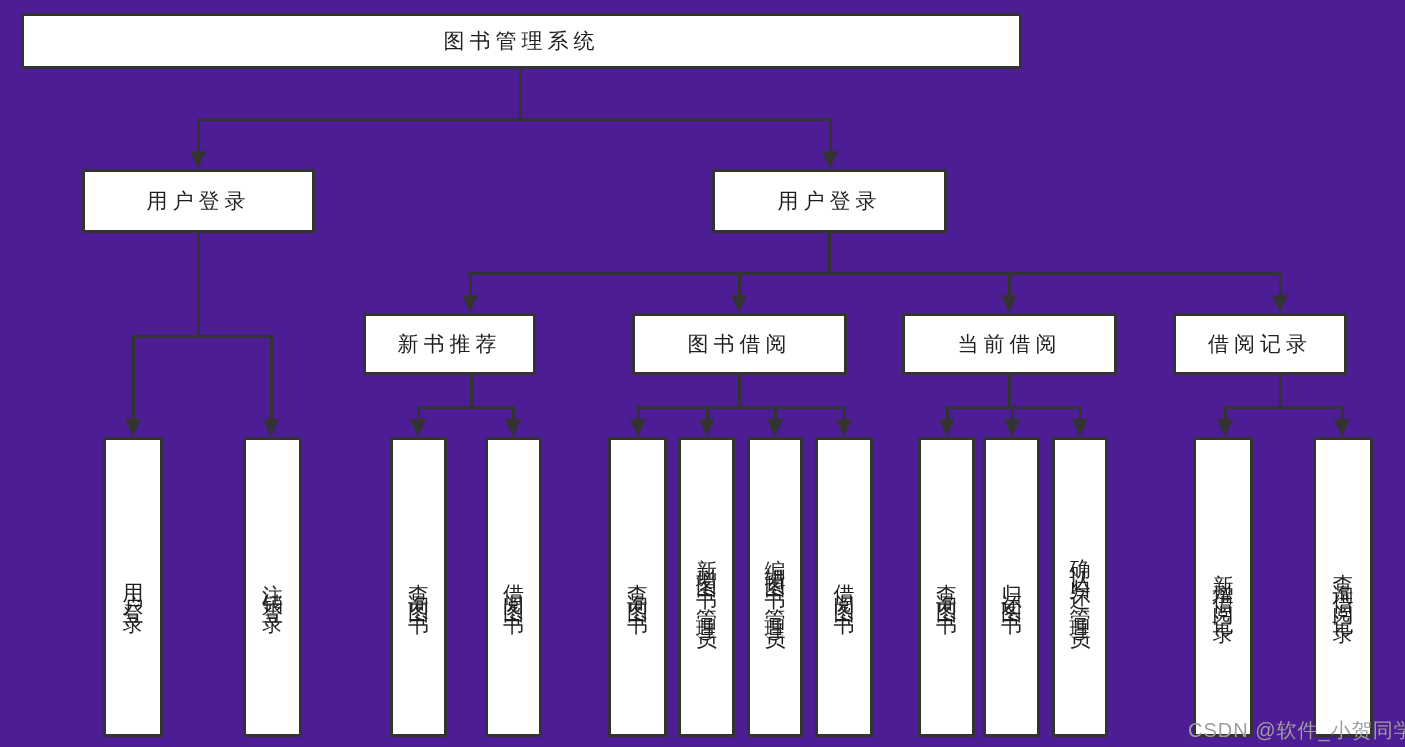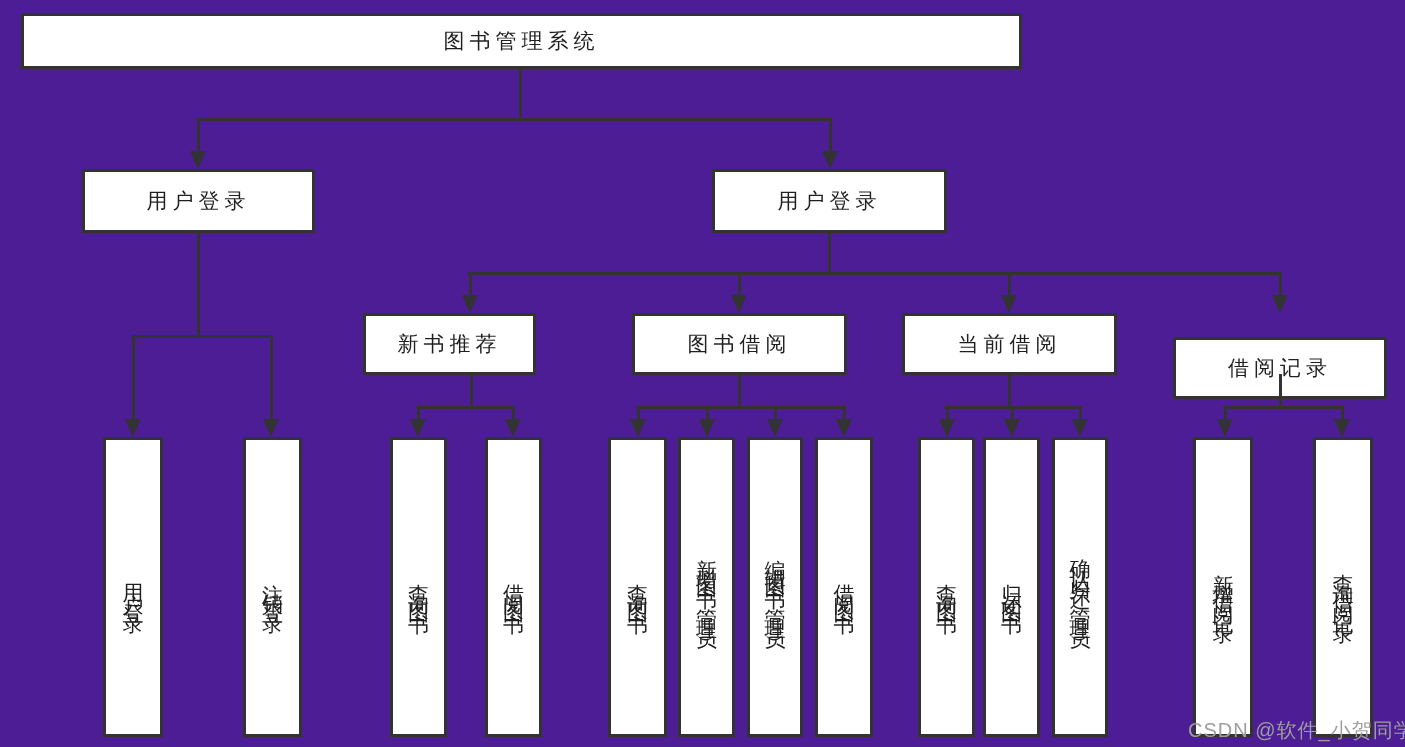--- a/index.html
+++ b/index.html
@@ -105,21 +105,21 @@
     <div class="head"></div>
   </div>
   <div class="arrow" style="left:1272px;top:274px;height:39px;">
     <div class="stem"></div>
     <div class="head"></div>
   </div>
 
   <div class="box" style="left:363px;top:313px;width:173px;height:62px;">新书推荐</div>
   <div class="box" style="left:632px;top:313px;width:215px;height:62px;">图书借阅</div>
   <div class="box" style="left:902px;top:313px;width:215px;height:62px;">当前借阅</div>
-  <div class="box" style="left:1173px;top:313px;width:214px;height:62px;margin-top:24px;">借阅记录</div>
+  <div class="box" style="left:1173px;top:313px;width:174px;height:62px;">借阅记录</div>
 
   <div class="vline" style="left:470px;top:374px;width:3px;height:34px;"></div>
   <div class="hline" style="left:417px;top:406px;width:98px;height:3px;"></div>
   <div class="arrow" style="left:410px;top:408px;height:29px;">
     <div class="stem"></div>
     <div class="head"></div>
   </div>
   <div class="arrow" style="left:505px;top:408px;height:29px;">
     <div class="stem"></div>
     <div class="head"></div>

